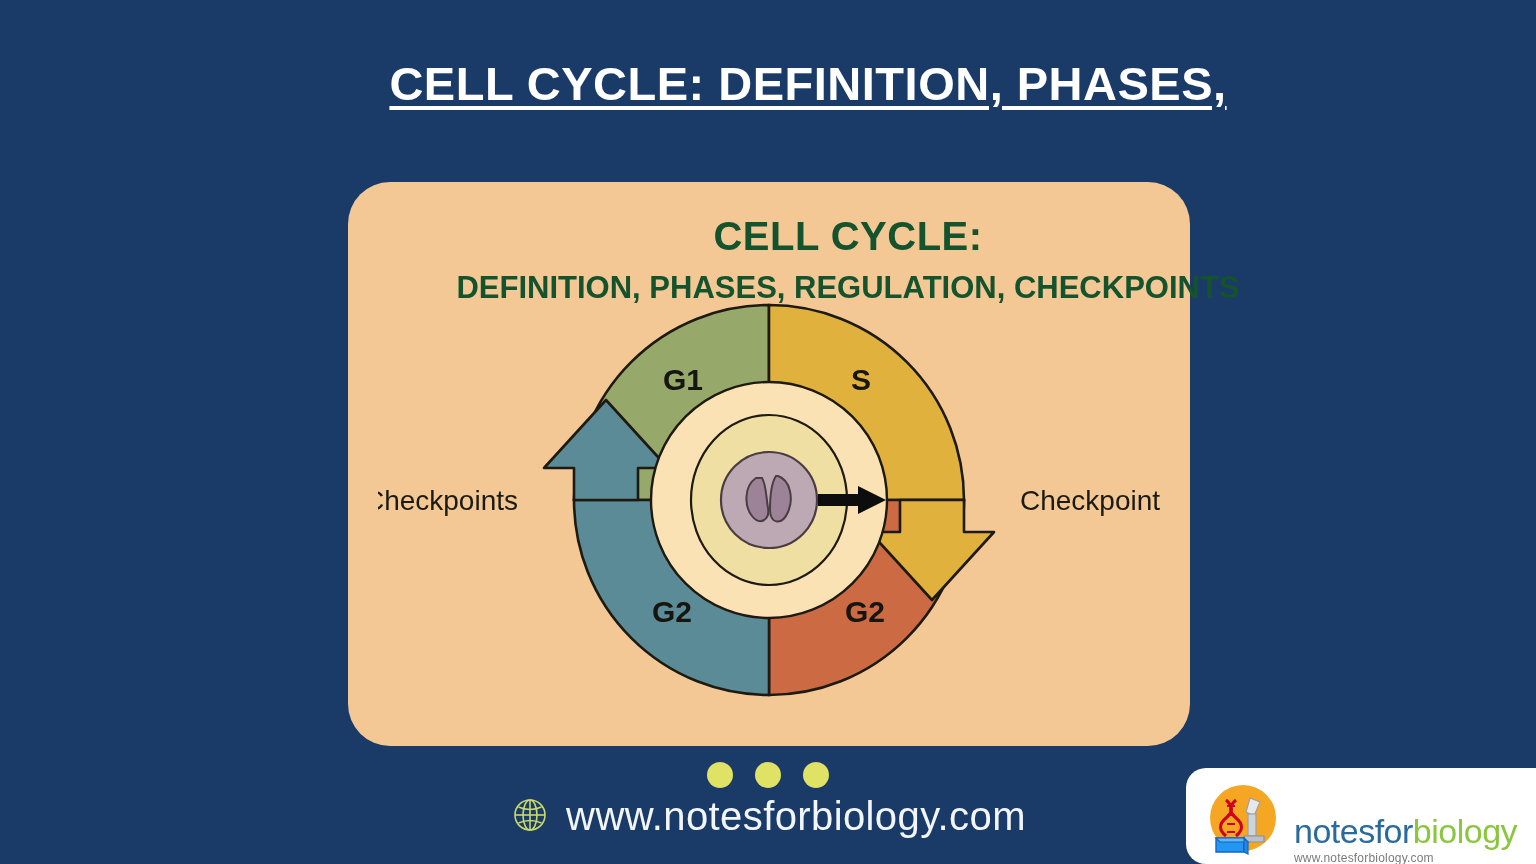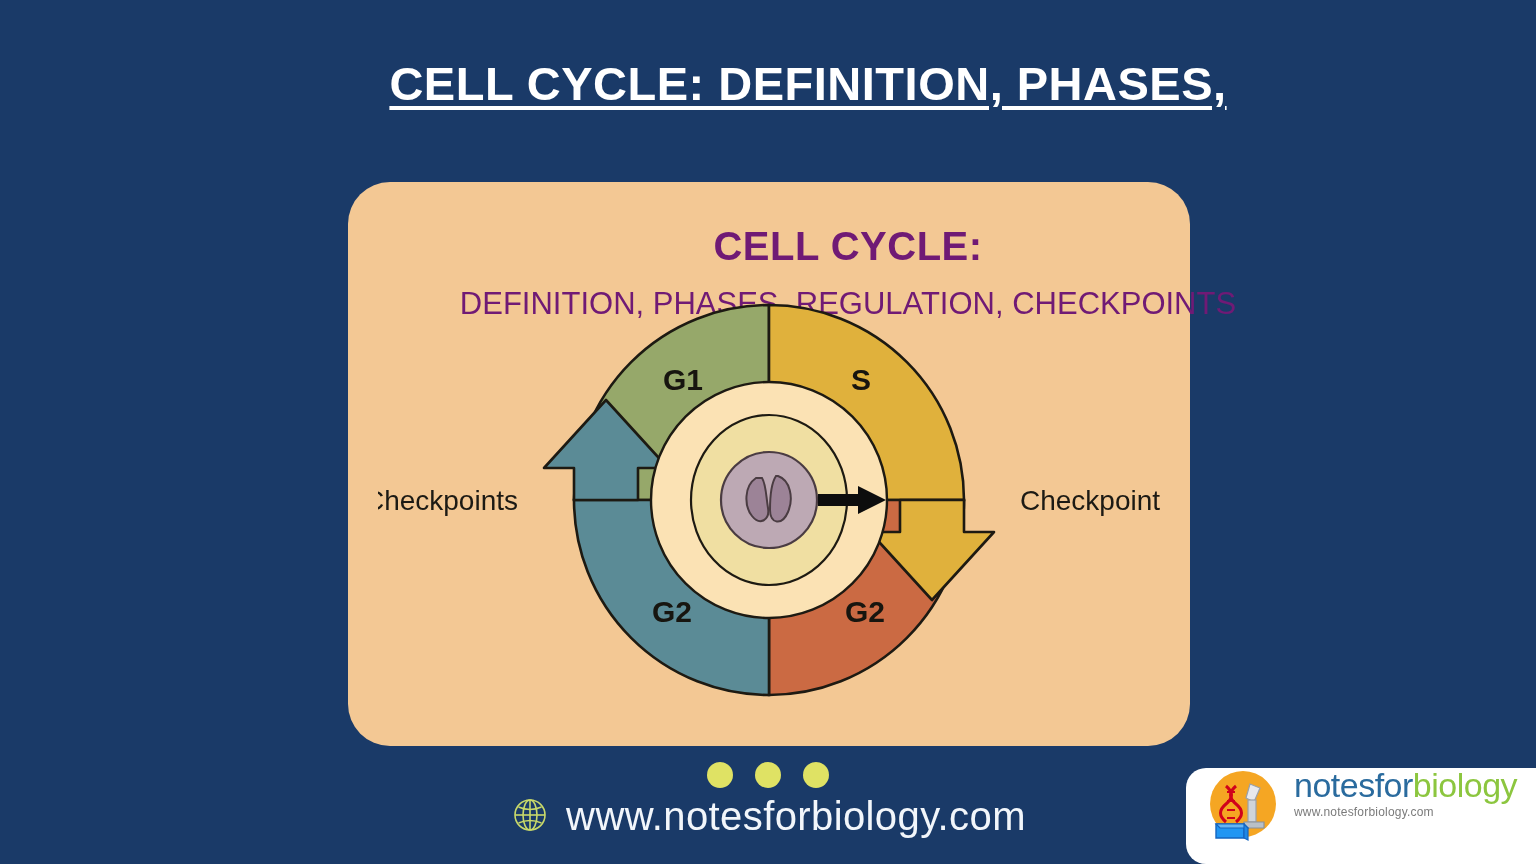--- a/index.html
+++ b/index.html
@@ -43,38 +43,38 @@
     left: 348px;
     top: 182px;
     width: 842px;
     height: 564px;
     background: #f3c894;
     border-radius: 42px;
   }
 
   #card-title {
     position: absolute;
-    top: 40px;
+    top: 30px;
     left: 0;
     width: 1000px;
     text-align: center;
-    color: #701a75;
+    color: #14532d;
   }
   #card-title-line1 {
     font-size: 40px;
     font-weight: bold;
     letter-spacing: 0.5px;
     line-height: 1.22;
   }
   #card-title-line2 {
     font-size: 31px;
-    font-weight: normal;
+    font-weight: bold;
     letter-spacing: 0px;
     line-height: 1.25;
-    margin-top: 14px;
+    margin-top: 8px;
   }
 
   
   #cycle-diagram {
     position: absolute;
     left: 30px;
     top: 118px;
     width: 782px;
     height: 420px;
   }
@@ -131,21 +131,21 @@
   
   #logo-badge {
     position: absolute;
     left: 1186px;
     top: 768px;
     width: 350px;
     height: 96px;
     background: #ffffff;
     border-radius: 20px 0 0 20px;
     display: flex;
-    align-items: flex-start;
+    align-items: flex-end;
     padding-left: 18px;
     box-sizing: border-box;
     gap: 12px;
   }
   #logo-wordmark-wrap {
     display: flex;
     flex-direction: column;
     justify-content: center;
     line-height: 1;
   }

